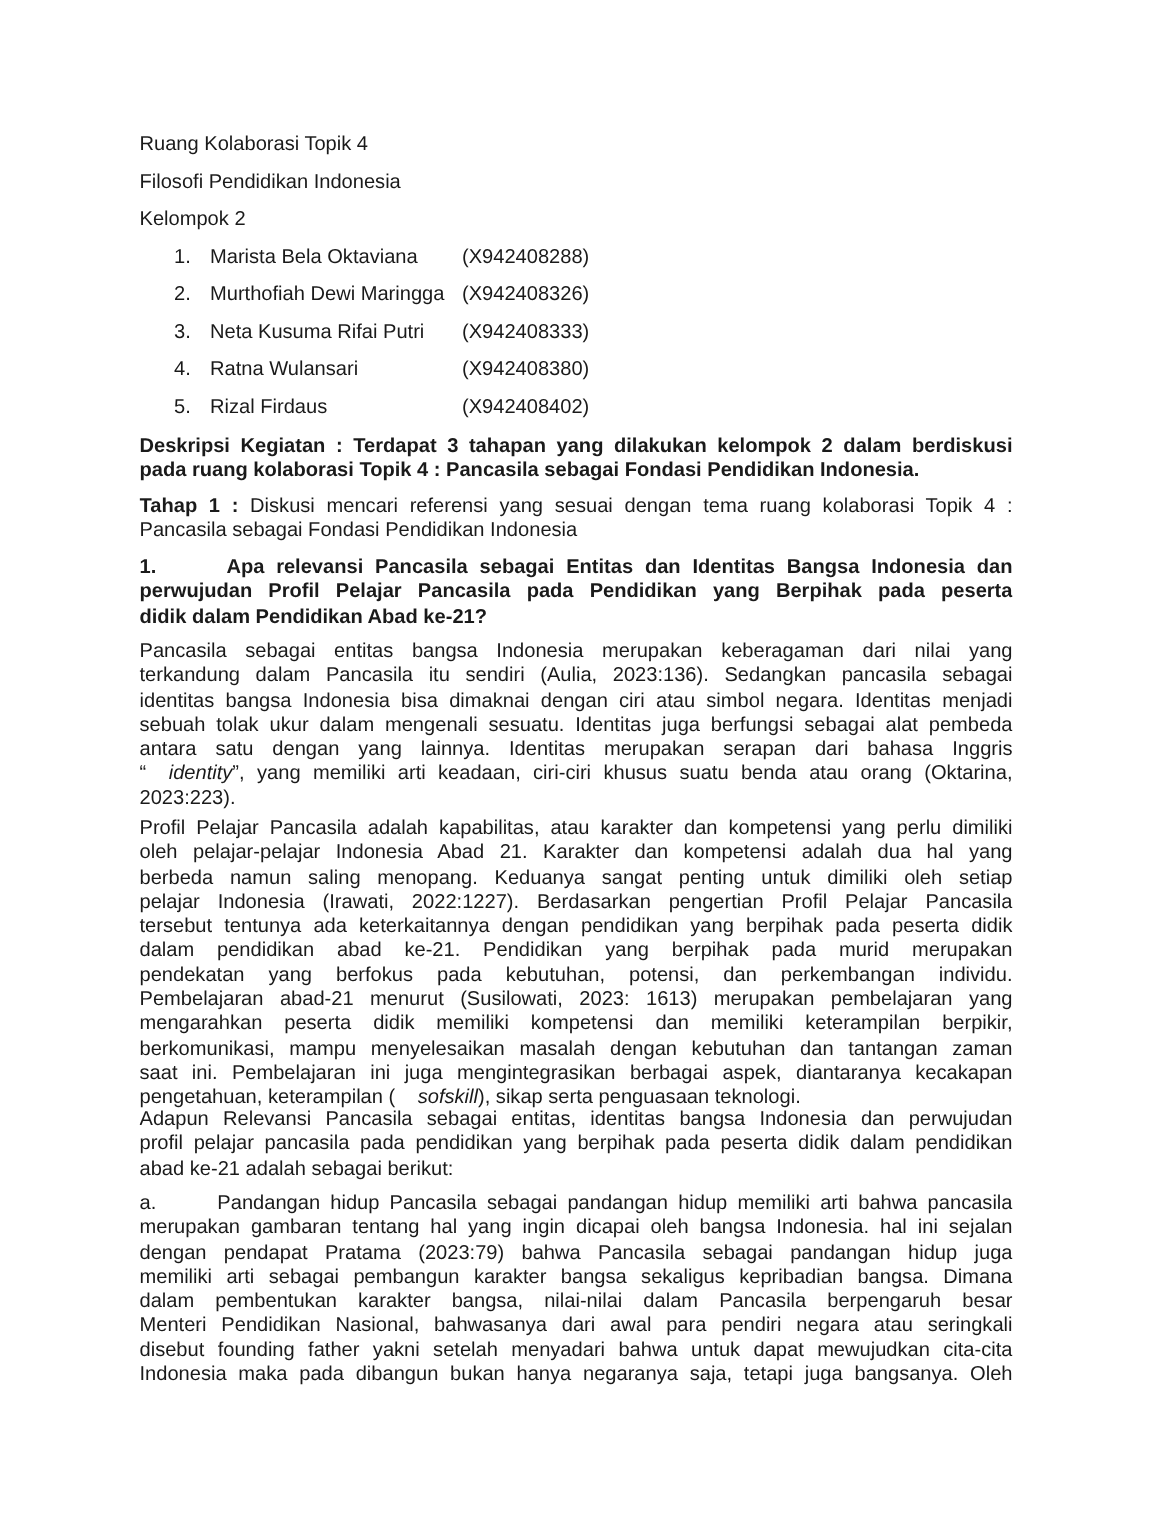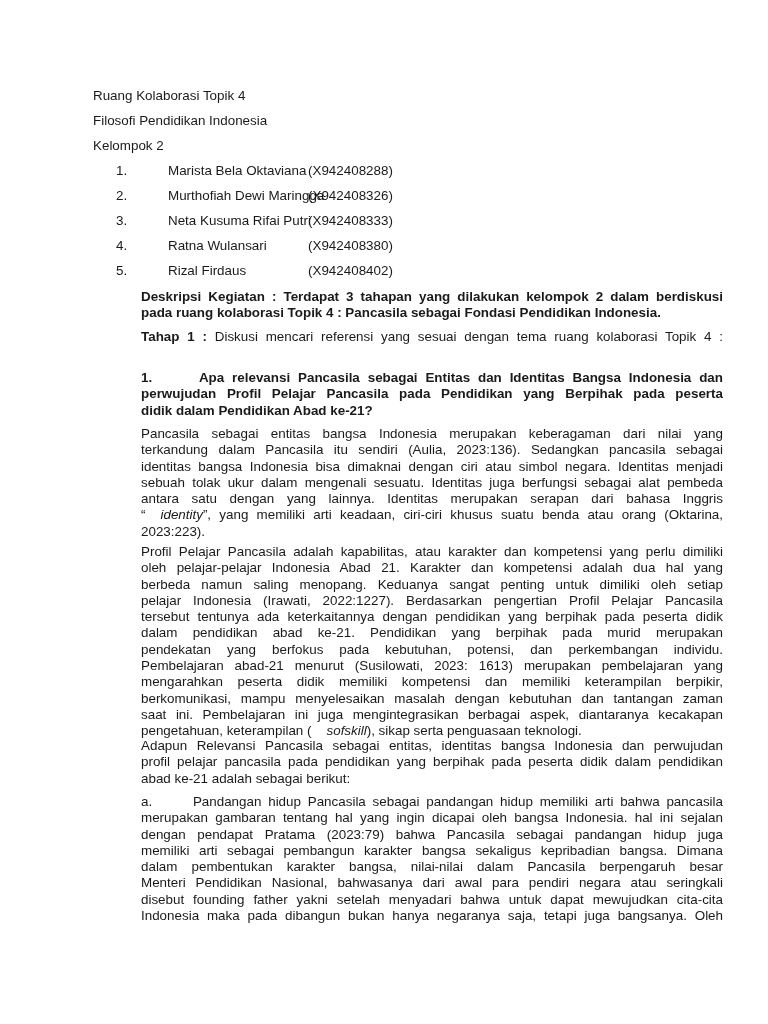--- a/index.html
+++ b/index.html
@@ -2,24 +2,24 @@
 <html><head>
 <meta charset="utf-8">
 <style>
   html, body { margin:0; padding:0; background:#ffffff; }
   body { width:768px; height:1024px; position:relative; overflow:hidden;
          font-family:"Liberation Sans", sans-serif; color:#1a1a1a; }
   .page { position:absolute; left:0; top:0; width:768px; height:1024px; background:#fff;border-radius:23px; }
   .t { position:absolute; left:93px; font-size:13.4px; line-height:16px; white-space:nowrap; }
   .list-item { position:absolute; left:116px; font-size:13.4px; line-height:16px; white-space:nowrap; }
   .list-item .num { display:inline-block; width:24px; }
-  .list-item .name { position:absolute; left:24px;margin-left:28px; }
+  .list-item .name { position:absolute; left:24px; }
   .list-item .nim { position:absolute; left:192px; }
   .para { position:absolute; left:93px; width:582px; font-size:13.4px; line-height:16.3px;
-          text-align:justify;margin-left:48px; }
+          text-align:justify; }
   .para .ln { display:block; text-align:justify; text-align-last:justify; height:16.3px; white-space:nowrap; overflow:hidden; }
   .para .ln.last { text-align-last:left; }
   .b { font-weight:bold; }
   .i { font-style:italic;padding-left:15px; }
 </style>
 </head>
 <body>
 
 <div class="page">
 
@@ -55,20 +55,21 @@
     </div>
   </div>
 
   <div class="para b" style="top:289px;">
     <span class="ln">Deskripsi Kegiatan : Terdapat 3 tahapan yang dilakukan kelompok 2 dalam berdiskusi</span>
     <span class="ln last">pada ruang kolaborasi Topik 4 : Pancasila sebagai Fondasi Pendidikan Indonesia.</span>
   </div>
 
   <div class="para" style="top:329px;">
     <span class="ln"><span class="b">Tahap 1 :</span><span> Diskusi mencari referensi yang sesuai dengan tema ruang kolaborasi Topik 4 :</span></span>
+    <span class="ln last">Pancasila sebagai Fondasi Pendidikan Indonesia</span>
   </div>
 
   <div class="para b" style="top:370px;">
     <span class="ln" style="white-space:pre;">1.      Apa relevansi Pancasila sebagai Entitas dan Identitas Bangsa Indonesia dan</span>
     <span class="ln">perwujudan Profil Pelajar Pancasila pada Pendidikan yang Berpihak pada peserta</span>
     <span class="ln last">didik dalam Pendidikan Abad ke-21?</span>
   </div>
 
   <div class="para" style="top:426px;">
     <span class="ln">Pancasila sebagai entitas bangsa Indonesia merupakan keberagaman dari nilai yang</span>

